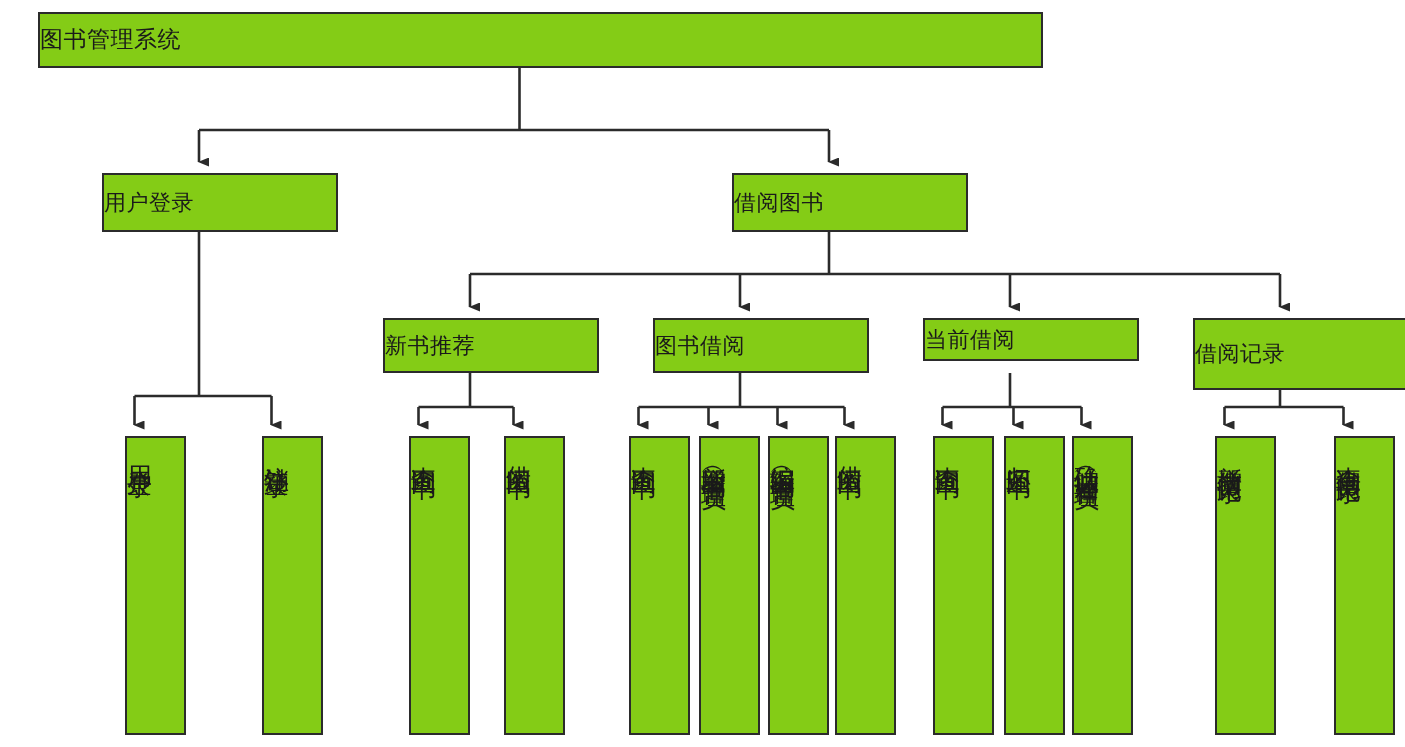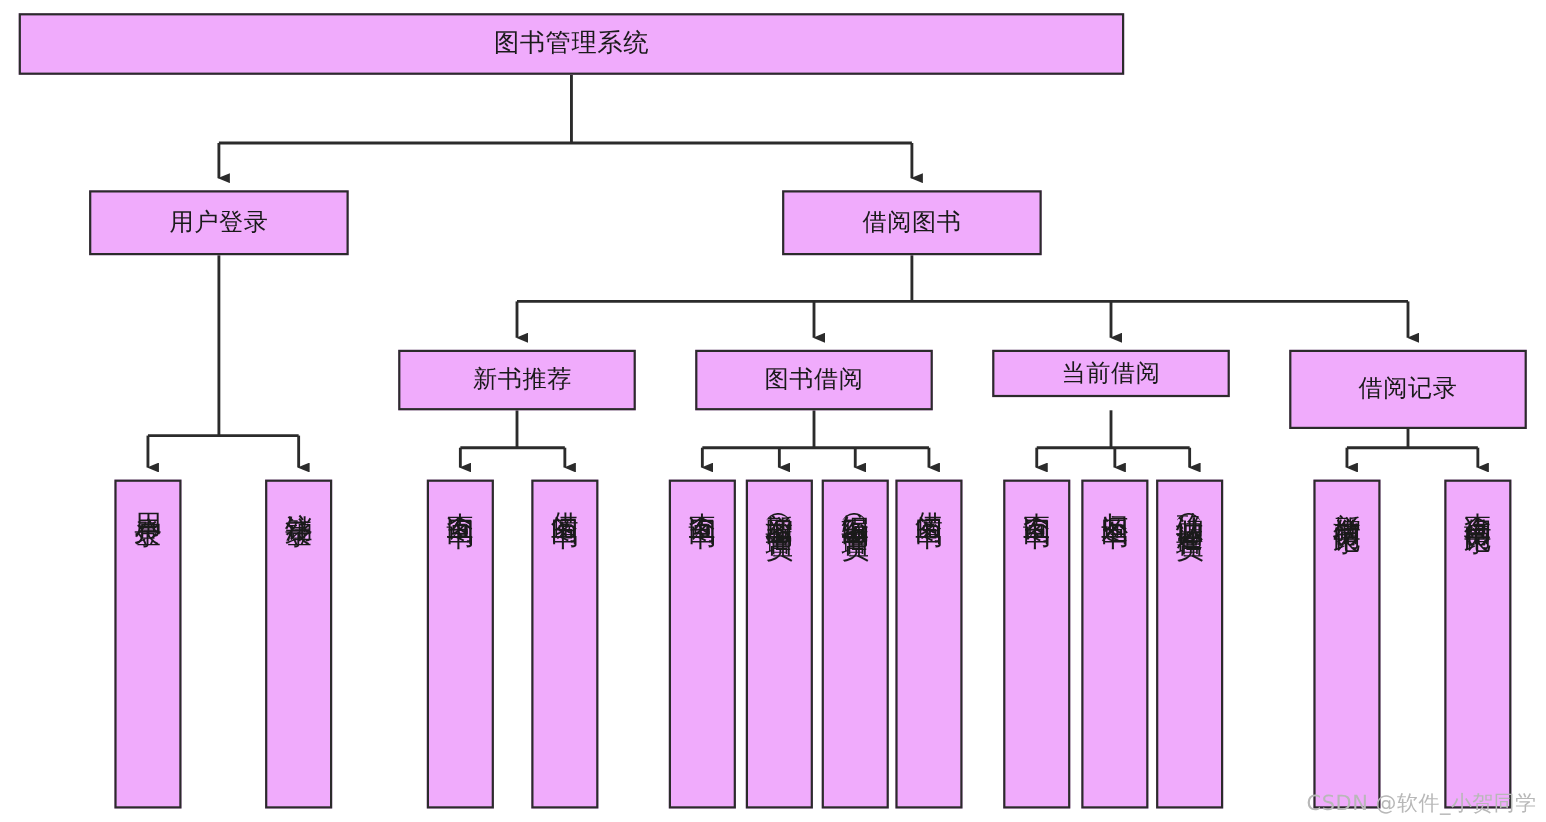--- a/index.html
+++ b/index.html
@@ -22,26 +22,27 @@
   svg.diagram-canvas {
     position: absolute;
     top: 0;
     left: 0;
     width: 1405px;
     height: 747px;
   }
   .node-box {
     position: absolute;
     box-sizing: border-box;
-    background: #f0abfc;
+    background: #84cc16;
     border: 2px solid #2b2b2b;
     display: flex;
     align-items: center;
-    justify-content: center;
+    justify-content: flex-start;
     color: #1a1a1a;
+    margin-left: 21px;
   }
   .node-label {
     display: block;
     text-align: center;
     line-height: 1.18;
     letter-spacing: 0.5px;
     white-space: nowrap;
   }
   .node-box.horizontal .node-label {
     font-size: 22px;
@@ -125,21 +126,21 @@
   <div id="nodes-layer">
       <div class="node-box root horizontal" style="left: 17px; top: 12px; width: 1005px; height: 56px;">
         <span class="node-label">图书管理系统</span>
       </div>
       <div class="node-box horizontal" style="left: 81px; top: 173px; width: 236px; height: 59px;">
         <span class="node-label">用户登录</span>
       </div>
       <div class="node-box horizontal" style="left: 711px; top: 173px; width: 236px; height: 59px;">
         <span class="node-label">借阅图书</span>
       </div>
-      <div class="node-box horizontal" style="left: 362px; top: 318px; width: 216px; height: 55px; padding-left: 10px;">
+      <div class="node-box horizontal" style="left: 362px; top: 318px; width: 216px; height: 55px;">
         <span class="node-label">新书推荐</span>
       </div>
       <div class="node-box horizontal" style="left: 632px; top: 318px; width: 216px; height: 55px;">
         <span class="node-label">图书借阅</span>
       </div>
       <div class="node-box horizontal" style="left: 902px; top: 318px; width: 216px; height: 43px;">
         <span class="node-label">当前借阅</span>
       </div>
       <div class="node-box horizontal" style="left: 1172px; top: 318px; width: 216px; height: 72px;">
         <span class="node-label">借阅记录</span>
@@ -178,14 +179,13 @@
         <span class="node-label">确认归还（管理员）</span>
       </div>
       <div class="node-box vertical" style="left: 1194px; top: 436px; width: 61px; height: 299px;">
         <span class="node-label">新增借阅记录</span>
       </div>
       <div class="node-box vertical" style="left: 1313px; top: 436px; width: 61px; height: 299px;">
         <span class="node-label">查询借阅记录</span>
       </div>
     </div>
 
-  <div class="watermark">CSDN @软件_小贺同学</div>
 </div>
 
 </body></html>

